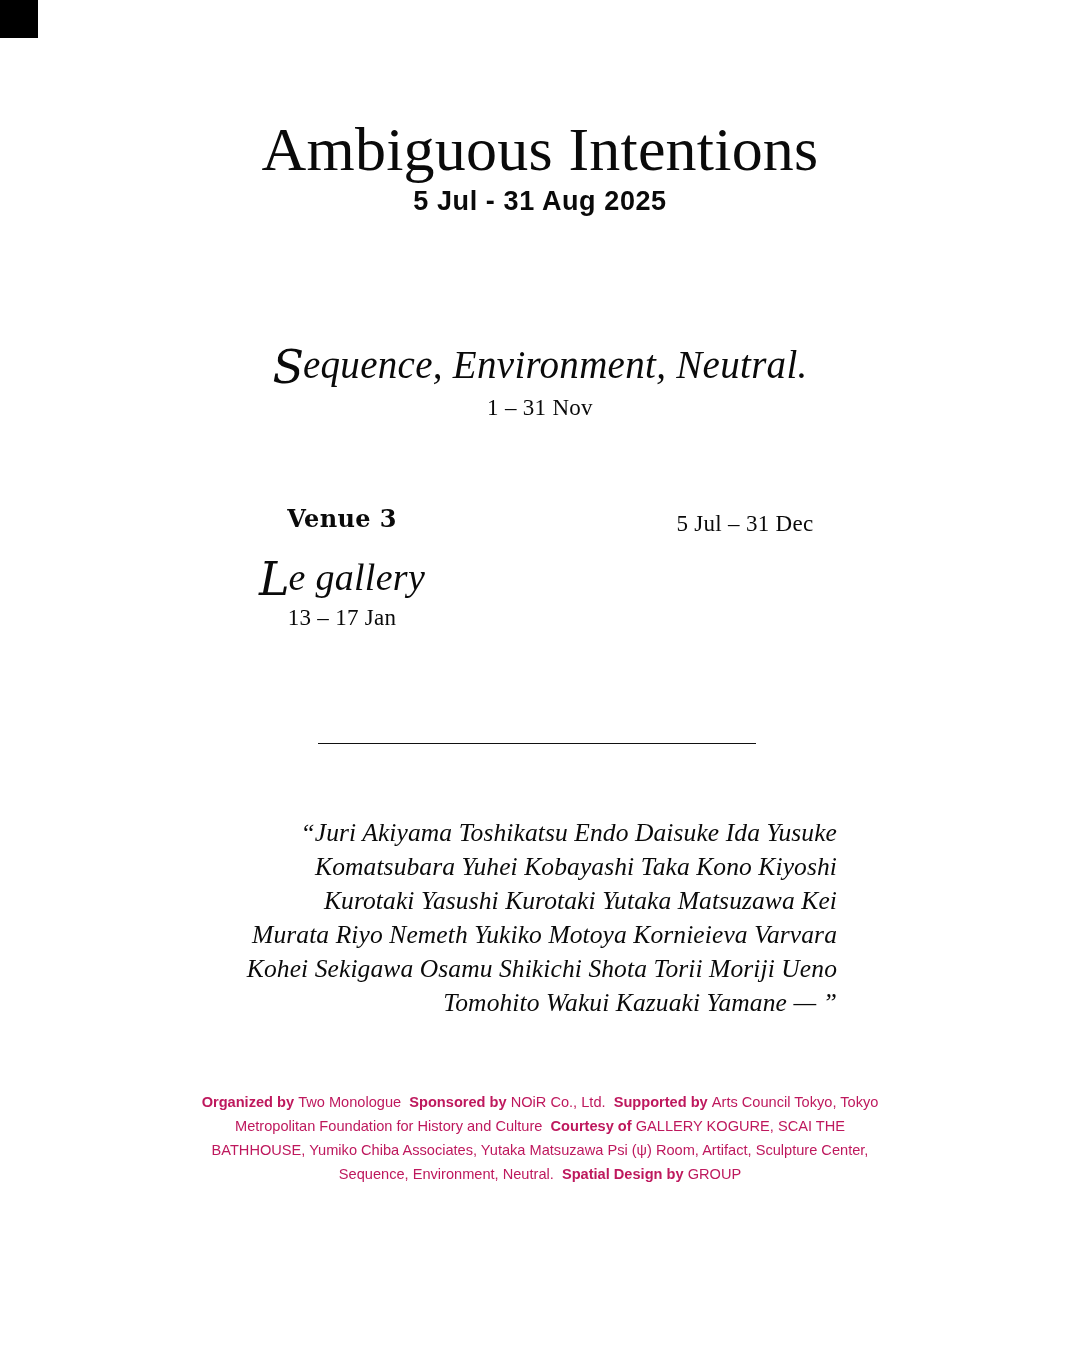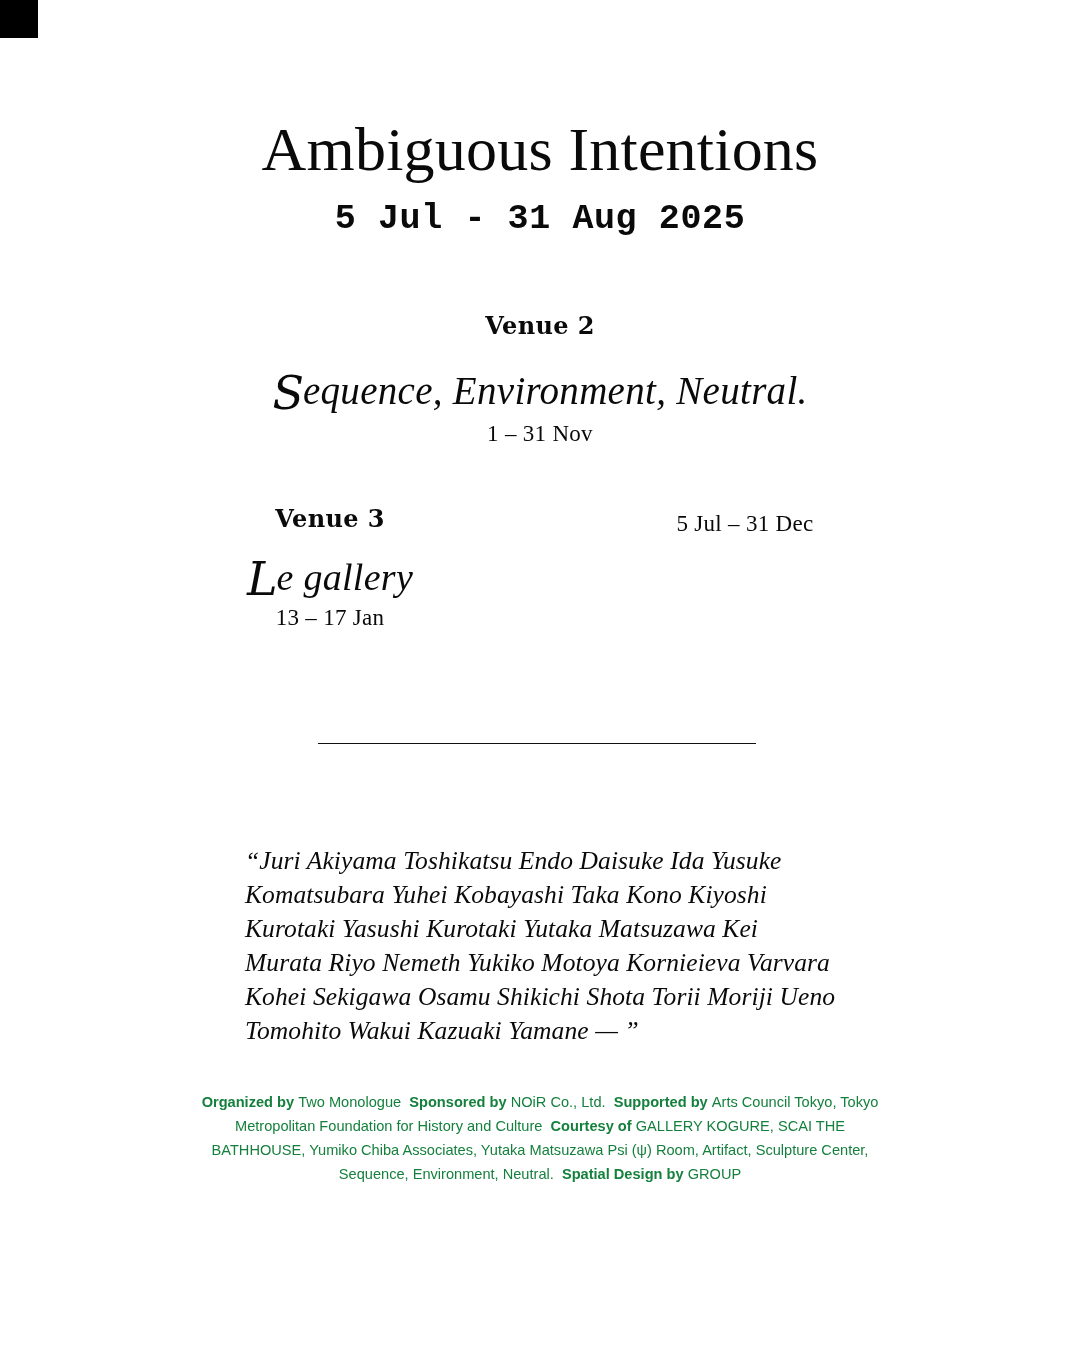--- a/index.html
+++ b/index.html
@@ -43,25 +43,25 @@
   .title-block { left: 0; top: 118px; width: 1080px; }
   .title {
     font-family: "Liberation Serif", "DejaVu Serif", serif;
     font-size: 62px;
     line-height: 1.0;
     letter-spacing: 0.2px;
     font-weight: 400;
     margin: 0;
   }
   .title-dates {
-    font-family: Liberation Mono, monospace;
-    font-size: 35px;
+    font-family: Liberation Sans, sans-serif;
+    font-size: 27px;
     font-weight: 700;
     letter-spacing: 0.6px;
-    margin-top: 19px;
+    margin-top: 6px;
     font-feature-settings: "onum" 1;
   }
 
   
   .venue-label {
     font-family: "DejaVu Serif", "Liberation Serif", serif;
     font-size: 24px;
     font-weight: 700;
     letter-spacing: 0.4px;
     line-height: 1.1;
@@ -89,21 +89,21 @@
     letter-spacing: 0.3px;
     line-height: 1.2;
   }
 
   
   .venue-2 { left: 0; top: 313px; width: 1080px; }
   .venue-2 .venue-name { margin-top: 30px; font-size: 39px; }
   .venue-2 .venue-dates { margin-top: 6px; }
 
   
-  .venue-3 { left: 150px; top: 506px; width: 360px; }
+  .venue-3 { left: 162px; top: 506px; width: 360px; }
   .venue-3 .venue-name { margin-top: 24px; }
   .venue-3 .venue-dates { margin-top: 4px; }
 
   
   .venue-1 { left: 565px; top: 506px; width: 360px; }
   .venue-1 .venue-name { margin-top: 24px; }
   .venue-1 .venue-dates { margin-top: 4px; }
 
   
   .divider {
@@ -111,58 +111,57 @@
     left: 318px;
     top: 743px;
     width: 438px;
     height: 1px;
     background: #111111;
   }
 
   
   .artists {
     left: 245px;
-    top: 844px;
+    top: 816px;
     width: 592px;
     font-family: "Liberation Serif", "DejaVu Serif", serif;
     font-style: italic;
     font-size: 25.5px;
     line-height: 34px;
-    text-align: left;
+    text-align: right;
     letter-spacing: 0.1px;
   }
 
   
   .credits {
     left: 190px;
     top: 1090px;
     width: 700px;
     font-family: "Liberation Sans", "DejaVu Sans", sans-serif;
     font-size: 14.6px;
     line-height: 24px;
     text-align: center;
-    color: #15803d;
+    color: #be185d;
   }
   .credits b { font-weight: 700; }
   .credits .val { font-weight: 400; }
 </style>
 </head>
 <body>
 
 <div class="sheet">
 
   <div class="corner-mark"></div>
 
   <div class="block title-block">
     <div class="title">Ambiguous Intentions</div>
     <div class="title-dates">5 Jul - 31 Aug 2025</div>
   </div>
 
   <div class="block venue-2">
-    <div class="venue-label">Venue 2</div>
     <div class="venue-name"><span class="swash">S</span><span>equence, Environment, Neutral.</span></div>
     <div class="venue-dates">1 – 31 Nov</div>
   </div>
 
   <div class="block venue-3">
     <div class="venue-label">Venue 3</div>
     <div class="venue-name"><span class="swash">L</span><span>e gallery</span></div>
     <div class="venue-dates">13 – 17 Jan</div>
   </div>
 

